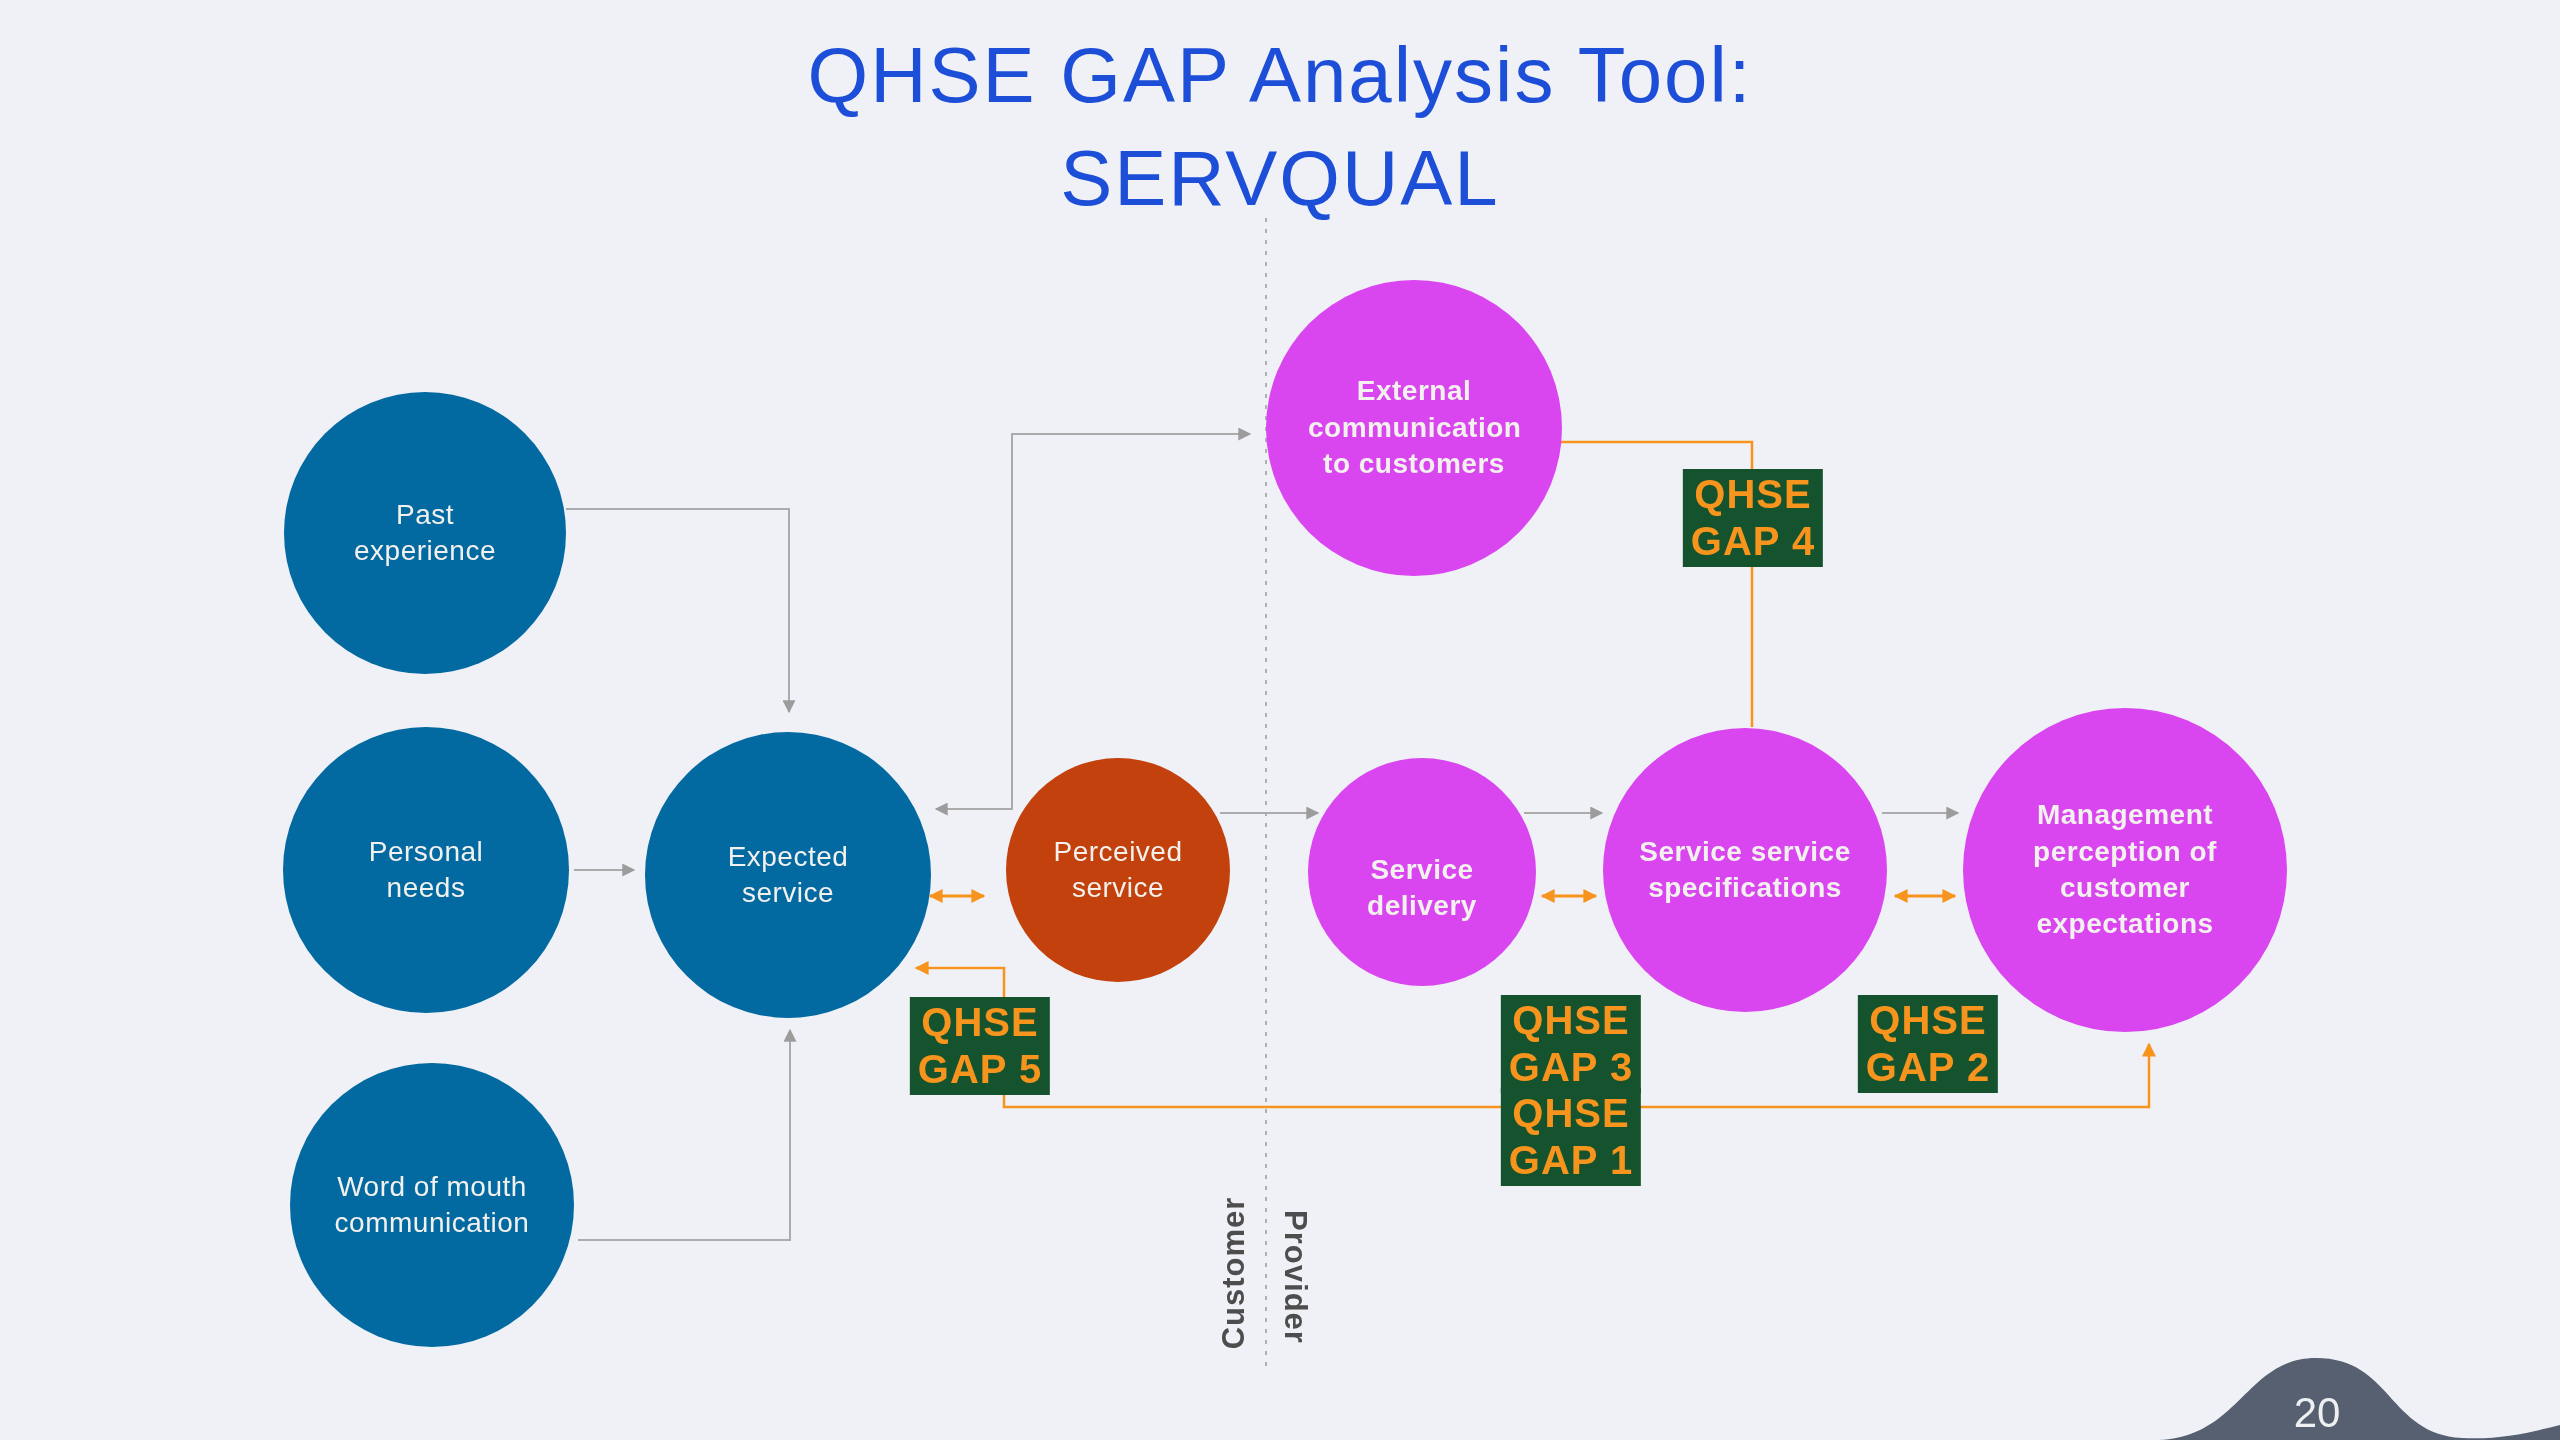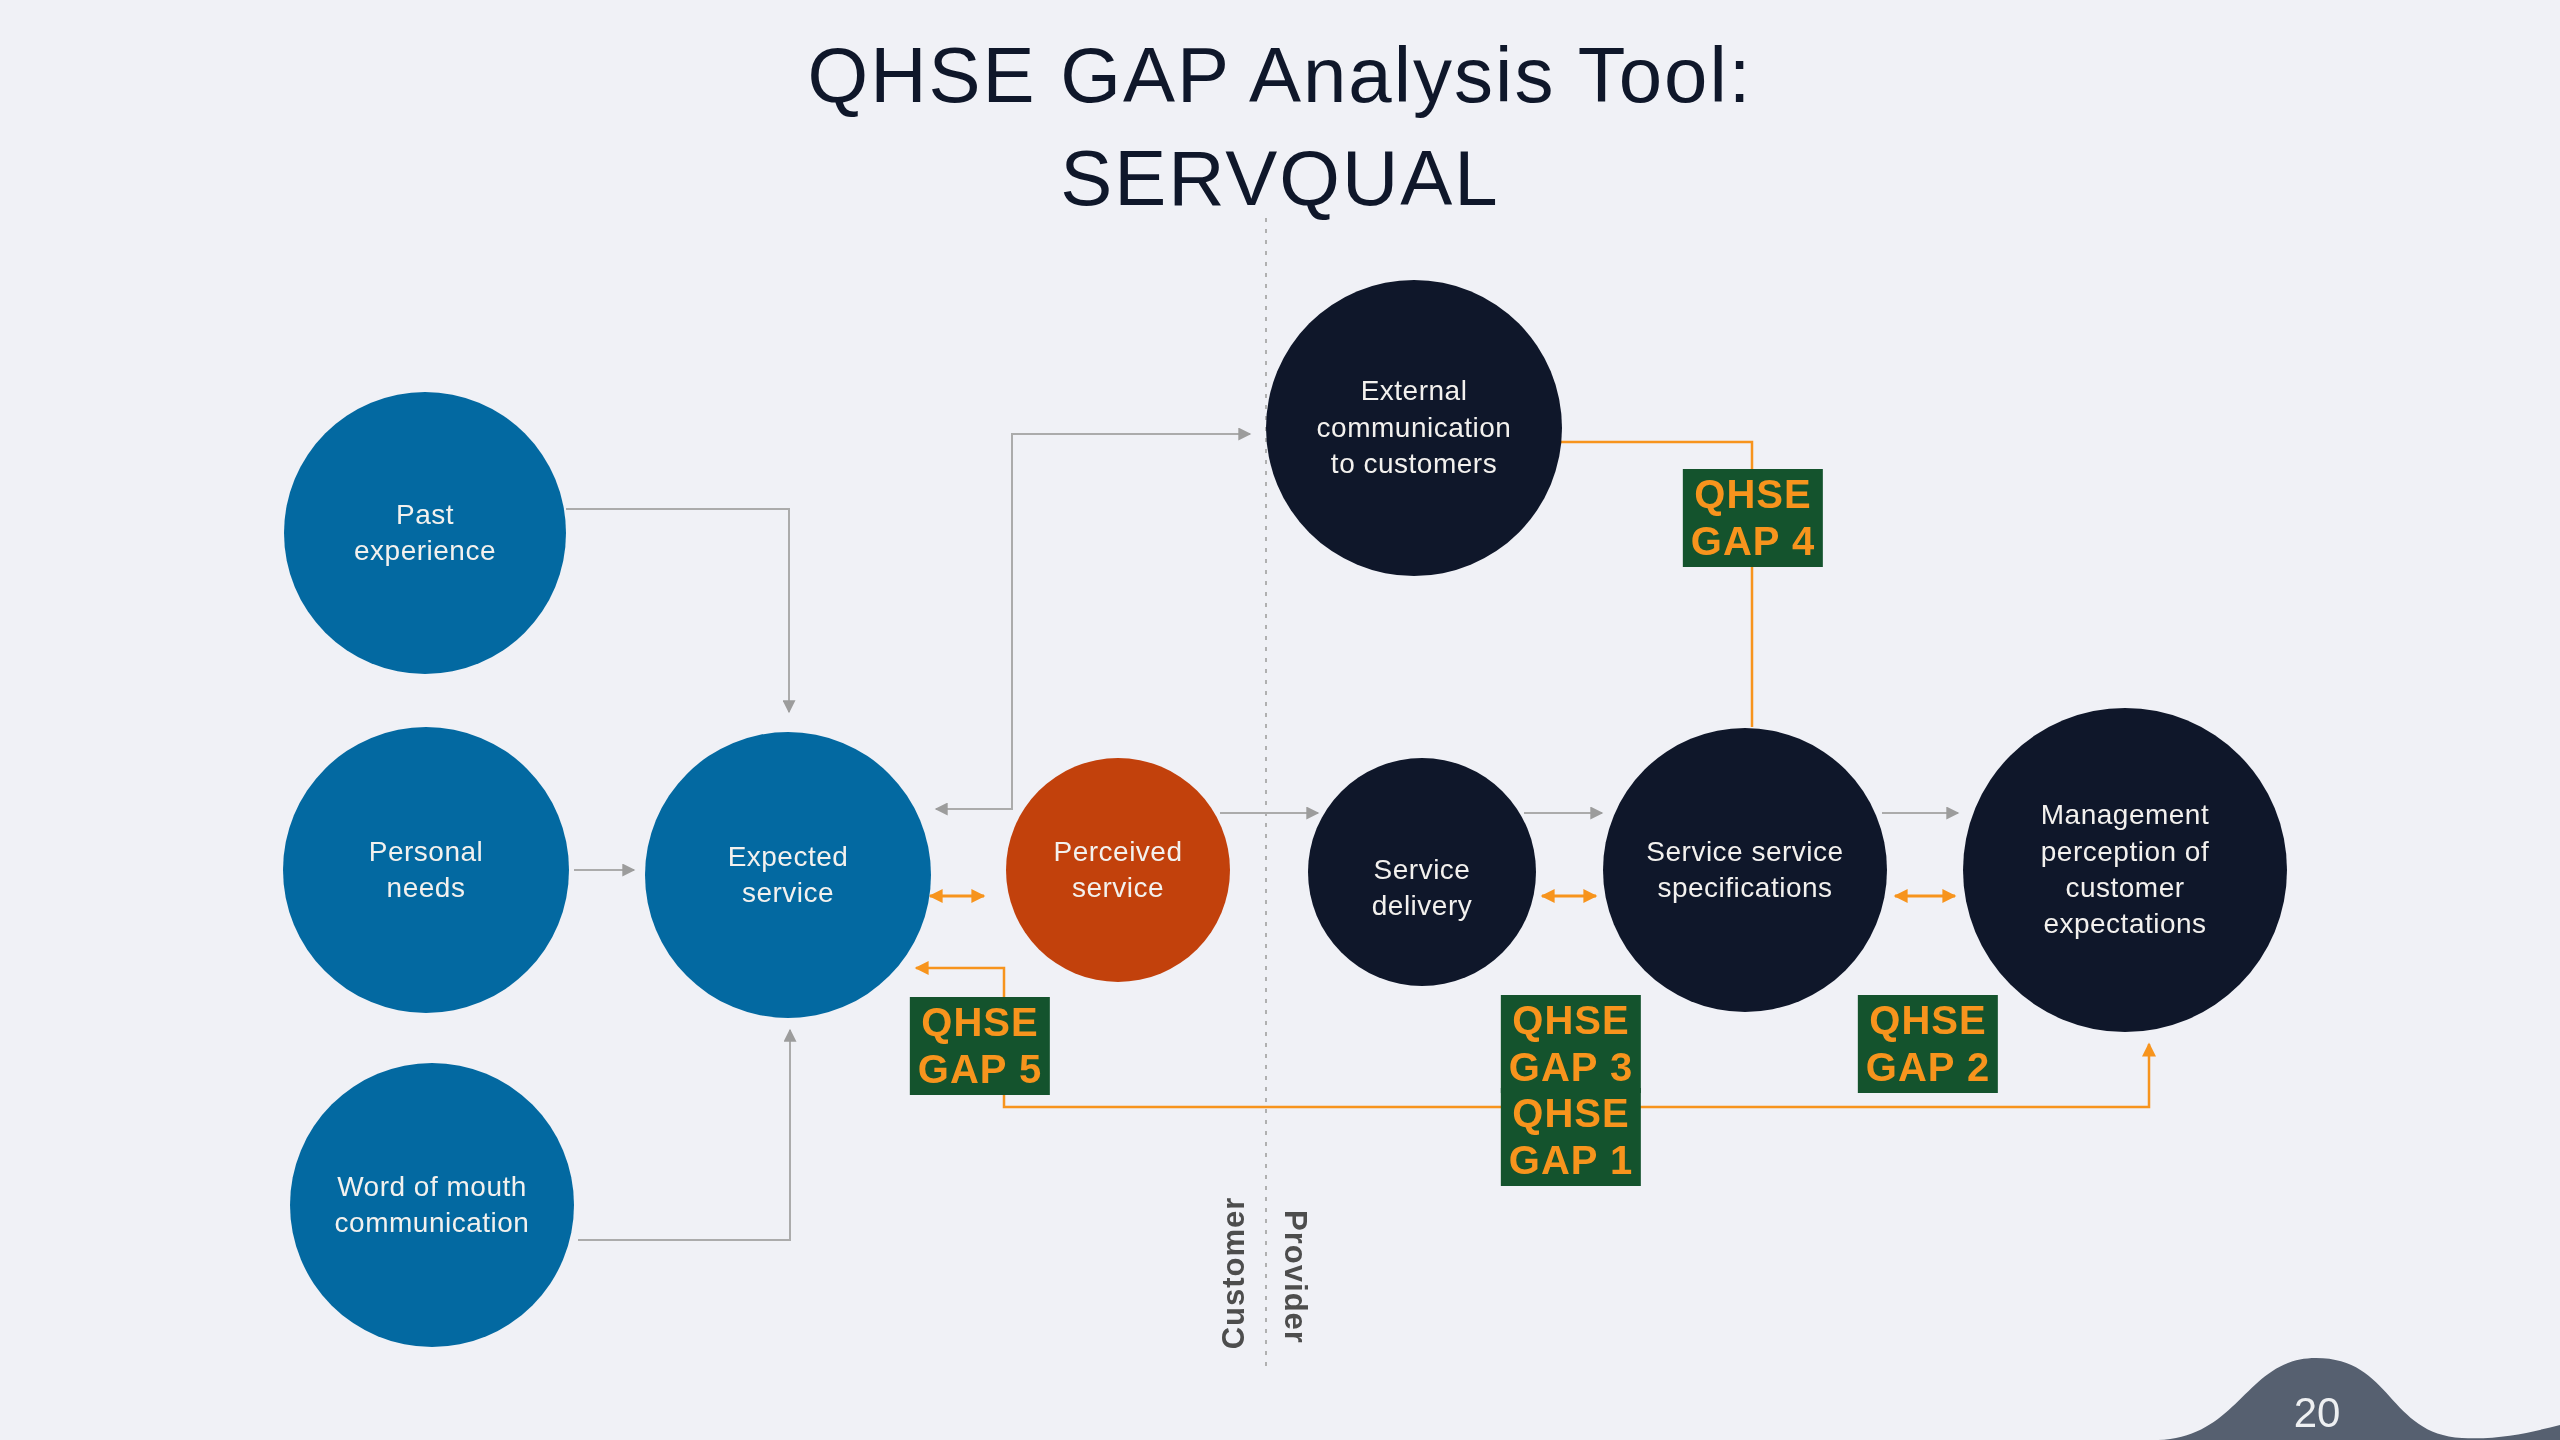--- a/index.html
+++ b/index.html
@@ -8,38 +8,38 @@
     background:#f0f1f6;
     font-family:"Liberation Sans","DejaVu Sans",sans-serif;
     overflow:hidden;
     position:relative;
   }
   .stage{position:absolute;inset:0;width:2560px;height:1440px;}
 
   
   .title{
     position:absolute;left:0;top:24px;width:2560px;
-    text-align:center;color:#0f172a;
+    text-align:center;color:#1d4ed8;
     font-size:78px;line-height:103px;font-weight:400;letter-spacing:2px;
   }
 
   
   svg.connectors{position:absolute;inset:0;}
 
   
   .node{
     position:absolute;border-radius:50%;
     display:flex;align-items:center;justify-content:center;
     text-align:center;color:#f3f1ee;
     font-size:28px;line-height:1.3;letter-spacing:.5px;
   }
   .node .node-label{display:block;}
   .node.gray{background:#0369a1;}
   .node.lightgray{background:#c2410c;}
-  .node.dark{background:#0f172a;}
+  .node.dark{background:#d946ef;font-weight:bold;}
 
   .n-past       {left:284px;top:392px;width:282px;height:282px;}
   .n-personal   {left:283px;top:727px;width:286px;height:286px;}
   .n-wom        {left:290px;top:1063px;width:284px;height:284px;}
   .n-expected   {left:645px;top:732px;width:286px;height:286px;}
   .n-perceived  {left:1006px;top:758px;width:224px;height:224px;}
   .n-external   {left:1266px;top:280px;width:296px;height:296px;}
   .n-delivery   {left:1308px;top:758px;width:228px;height:228px;}
   .n-quality    {left:1603px;top:728px;width:284px;height:284px;}
   .n-management {left:1963px;top:708px;width:324px;height:324px;}

